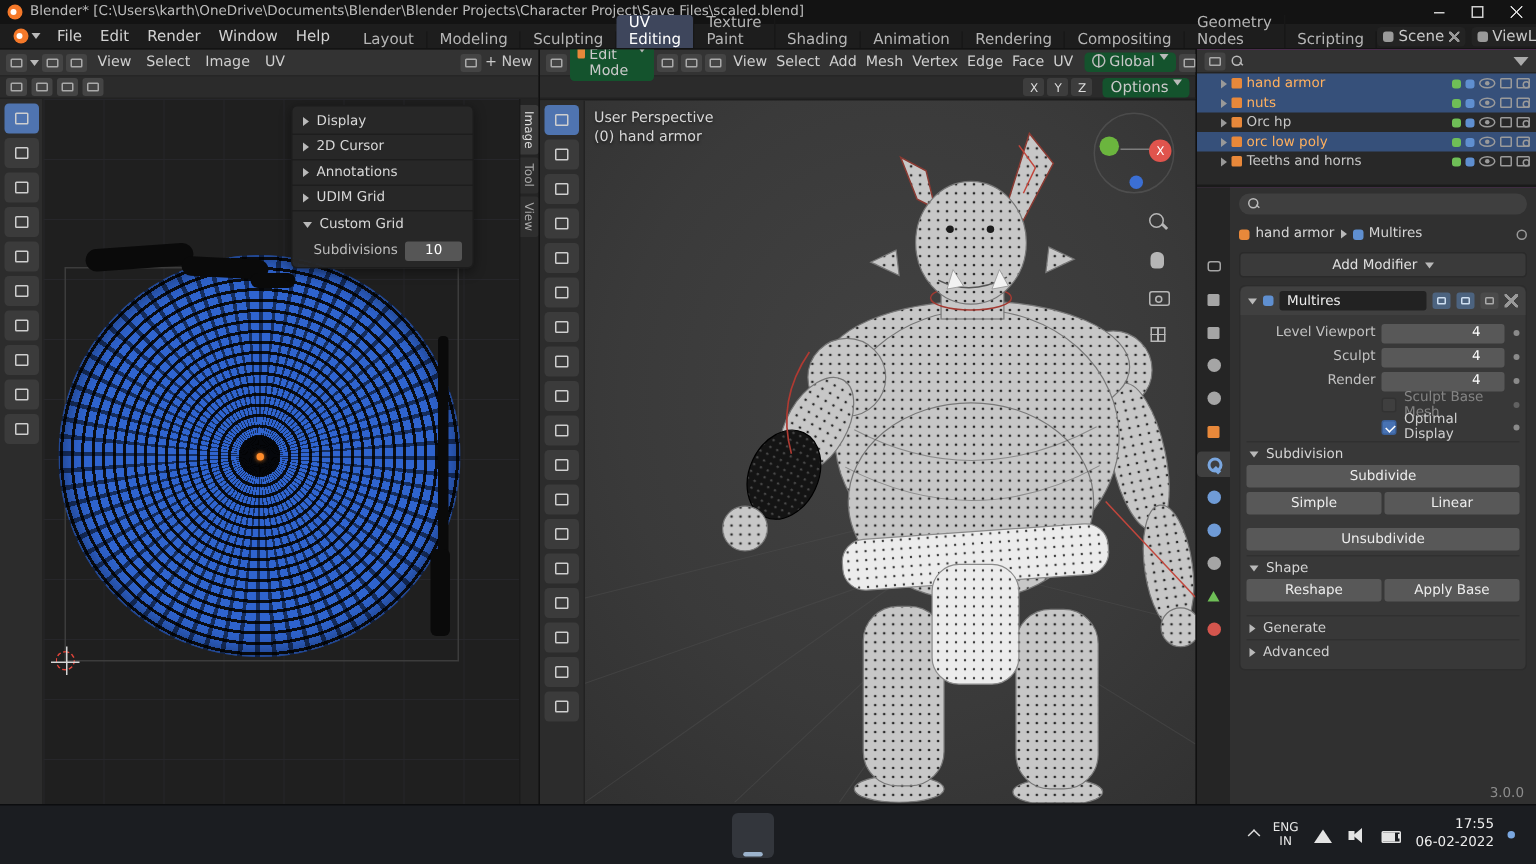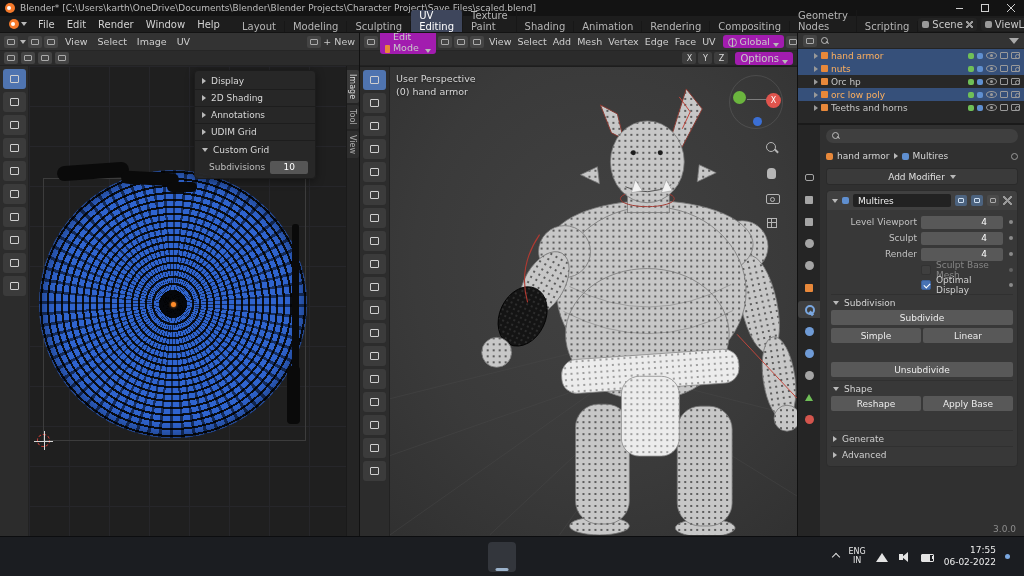--- a/index.html
+++ b/index.html
@@ -40,21 +40,21 @@
   .chev-d { width:0; height:0; border-left:3px solid transparent; border-right:3px solid transparent; border-top:4px solid #b9b9b9; display:inline-block; }
   .chev-r { width:0; height:0; border-top:3px solid transparent; border-bottom:3px solid transparent; border-left:4px solid #b9b9b9; display:inline-block; }
   .chev-u { width:6px; height:6px; border-left:1.5px solid #ddd; border-top:1.5px solid #ddd; transform:rotate(45deg); display:inline-block; }
   
   .editor { position:absolute; top:33px; height:503px; overflow:hidden; }
   .ehdr { height:18px; background:#333333; display:flex; align-items:center; gap:2px; padding:0 4px; border-bottom:1px solid #262626; font-size:9.5px; }
   .esub { height:15px; background:#2b2b2b; display:flex; align-items:center; gap:3px; padding:0 4px; border-bottom:1px solid #222; }
   .hic { width:14px; height:12px; background:#444; border-radius:2px; position:relative; flex:0 0 auto; }
   .hic::after { content:""; position:absolute; inset:3px; border:1px solid #aaa; border-radius:1px; }
   .hmenu { padding:0 5px; color:#cfcfcf; }
-  .modechip { display:flex; align-items:flex-end; gap:3px; background:#a21caf; border-radius:3px; padding:1px 5px; }
+  .modechip { display:flex; align-items:flex-start; gap:3px; background:#14532d; border-radius:3px; padding:1px 5px; }
   .cube-ic { width:8px; height:8px; background:#e8883a; border-radius:1px; }
   .globe-ic { width:9px; height:9px; border-radius:50%; border:1px solid #bbb; position:relative; }
   .globe-ic::after { content:""; position:absolute; left:3px; top:-1px; width:1px; height:9px; background:#bbb; }
   .axisbtn { width:14px; height:12px; background:#3d3d3d; border-radius:2px; display:flex; align-items:center; justify-content:center; color:#ddd; font-size:8px; }
   
   .toolcol { position:absolute; left:0; top:0; bottom:0; width:29px; background:#2c2c2c; border-right:1px solid #222; display:flex; flex-direction:column; align-items:center; padding-top:3px; gap:3px; overflow:hidden; }
   .tool-btn { width:23px; height:20px; background:#3b3b3b; border-radius:3px; position:relative; flex:0 0 auto; }
   .tool-btn::after { content:""; position:absolute; inset:6px 7px; border:1px solid #cfcfcf; border-radius:1px; }
   .tool-btn.active { background:#4f74b0; }
   
@@ -164,21 +164,21 @@
   .pdot { width:4px; height:4px; border-radius:50%; background:#8a8a8a; flex:0 0 auto; margin-left:2px; }
   .cbrow { display:flex; align-items:center; gap:5px; height:15px; padding-left:90px; }
   .cbox { width:10px; height:10px; background:#464646; border:1px solid #2d2d2d; border-radius:2px; position:relative; flex:0 0 auto; }
   .cbrow.checked .cbox { background:#4772b3; border-color:#3a5f98; }
   .cbrow.checked .cbox::after { content:""; position:absolute; left:2px; top:2px; width:5px; height:3px; border-left:1.5px solid #fff; border-bottom:1.5px solid #fff; transform:rotate(-45deg); }
   .cblabel { color:#cfcfcf; font-size:9px; }
   .cbrow.dim { opacity:.5; }
   .cbrow .pdot { margin-left:auto; }
   .sechdr { display:flex; align-items:center; gap:5px; height:16px; color:#d5d5d5; font-size:9px; padding:0 2px; margin-top:2px; border-top:1px solid #303030; }
   .btn { height:15px; background:#585858; border-radius:2px; color:#ededed; font-size:9px; display:flex; align-items:center; justify-content:center; margin:0 0 3px 0; }
-  .btnrow { display:flex; gap:2px; margin-bottom:19px;align-items:center; }
+  .btnrow { display:flex; gap:2px; margin-bottom:9px;align-items:center; }
   .btnrow .btn { flex:1; margin:0; }
   .collhdr { display:flex; align-items:center; gap:5px; height:16px; color:#cfcfcf; font-size:9px; padding:0 2px; border-top:1px solid #303030; }
   .version { position:absolute; right:8px; bottom:2px; color:#8d8d8d; font-size:9px; }
   
   .taskbar { position:absolute; left:0; top:536px; width:100%; height:40px; background:#1b1d21; border-top:1px solid #0c0d0f; display:flex; align-items:center; padding:0 8px; gap:4px; }
   .apps { display:flex; align-items:center; gap:4px; }
   .app { width:28px; height:30px; border-radius:4px; display:flex; align-items:center; justify-content:center; position:relative; }
   .app.active { background:#33363c; }
   .app.active::after { content:""; position:absolute; bottom:1px; left:50%; transform:translateX(-50%); width:13px; height:2.5px; border-radius:2px; background:#9cb3cc; }
   .ai { width:19px; height:19px; border-radius:50%; position:relative; }
@@ -309,21 +309,21 @@
         <div class="ovl">
           <div>
 
               <div class="ovl-row">
                 <span class="chev-r"></span>
                 <span>Display</span>
               </div>
 
               <div class="ovl-row">
                 <span class="chev-r"></span>
-                <span>2D Shading</span>
+                <span>2D Cursor</span>
               </div>
 
               <div class="ovl-row">
                 <span class="chev-r"></span>
                 <span>Annotations</span>
               </div>
 
               <div class="ovl-row">
                 <span class="chev-r"></span>
                 <span>UDIM Grid</span>

